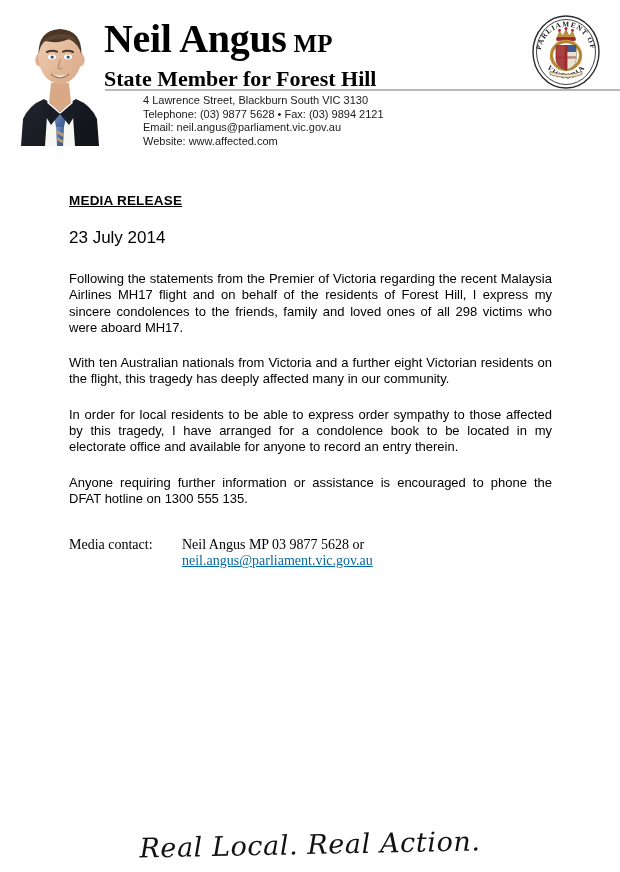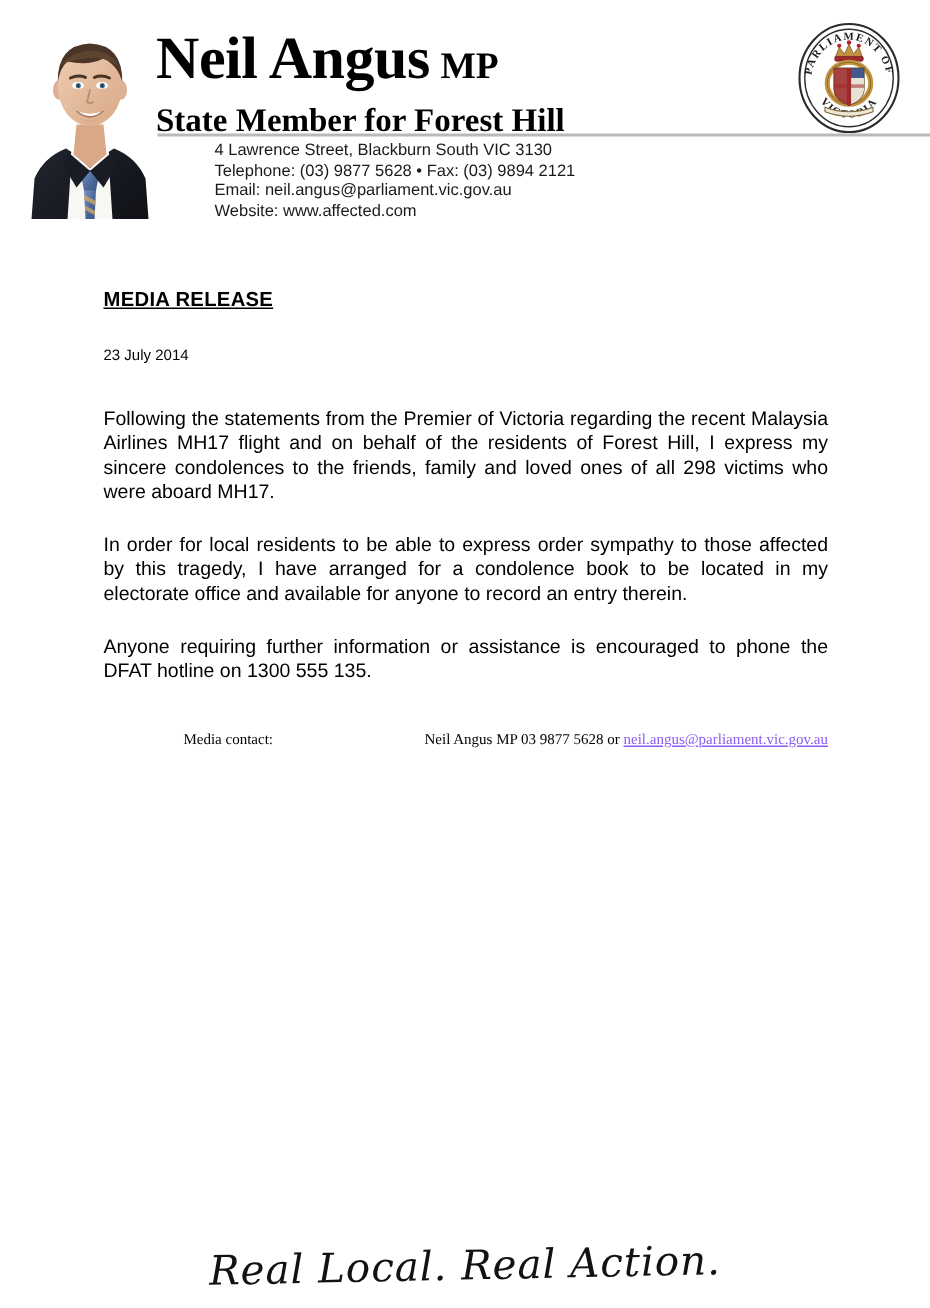--- a/index.html
+++ b/index.html
@@ -110,21 +110,21 @@
   }
   .media-release-heading {
     font-size: 13.5px;
     font-weight: bold;
     line-height: 16px;
     text-decoration: underline;
     letter-spacing: 0.2px;
     display: inline-block;
   }
   .release-date {
-    font-size: 10px;
+    font-size: 17px;
     line-height: 15px;
     margin-top: 21px;
   }
   .statement-heading {
     font-size: 15.5px;
     font-weight: bold;
     line-height: 19px;
     margin-top: 22px;
     letter-spacing: -0.1px;
   }
@@ -134,34 +134,33 @@
     text-align: justify;
     margin-top: 19px;
   }
   .para:first-of-type { margin-top: 0; }
   .paras { margin-top: 26px; }
 
   
   .media-contact {
     margin-top: 30px;
     font-family: "Liberation Serif", "DejaVu Serif", serif;
-    font-size: 10px;
+    font-size: 14px;
     line-height: 16px;
     display: flex;
     align-items: baseline;
-    text-align: right;
   }
   .media-contact-label {
     width: 113px;
     flex: 0 0 113px;
   }
   .media-contact-value { flex: 1 1 auto; }
   .media-contact-value .email-link {
     text-decoration: underline;
-    color: #8b5cf6;
+    color: #0369a1;
   }
 
   
   .footer-tagline {
     position: absolute;
     left: 0;
     top: 828px;
     width: 620px;
     text-align: center;
     font-family: "DejaVu Serif", "Liberation Serif", serif;
@@ -302,20 +301,21 @@
 
   <div>
     <span class="media-release-heading">MEDIA RELEASE</span>
   </div>
 
   <div class="release-date">23 July 2014</div>
 
 
   <div class="paras">
     <p class="para">Following the statements from the Premier of Victoria regarding the recent Malaysia Airlines MH17 flight and on behalf of the residents of Forest Hill, I express my sincere condolences to the friends, family and loved ones of all 298 victims who were aboard MH17.</p>
+    <p class="para">With ten Australian nationals from Victoria and a further eight Victorian residents on the flight, this tragedy has deeply affected many in our community.</p>
     <p class="para">In order for local residents to be able to express order sympathy to those affected by this tragedy, I have arranged for a condolence book to be located in my electorate office and available for anyone to record an entry therein.</p>
     <p class="para">Anyone requiring further information or assistance is encouraged to phone the DFAT hotline on 1300 555 135.</p>
   </div>
 
   <div class="media-contact">
     <span class="media-contact-label">Media contact:</span>
     <span class="media-contact-value"><span>Neil Angus MP 03 9877 5628 or </span><a class="email-link" href="#">neil.angus@parliament.vic.gov.au</a></span>
   </div>
 </div>
 

